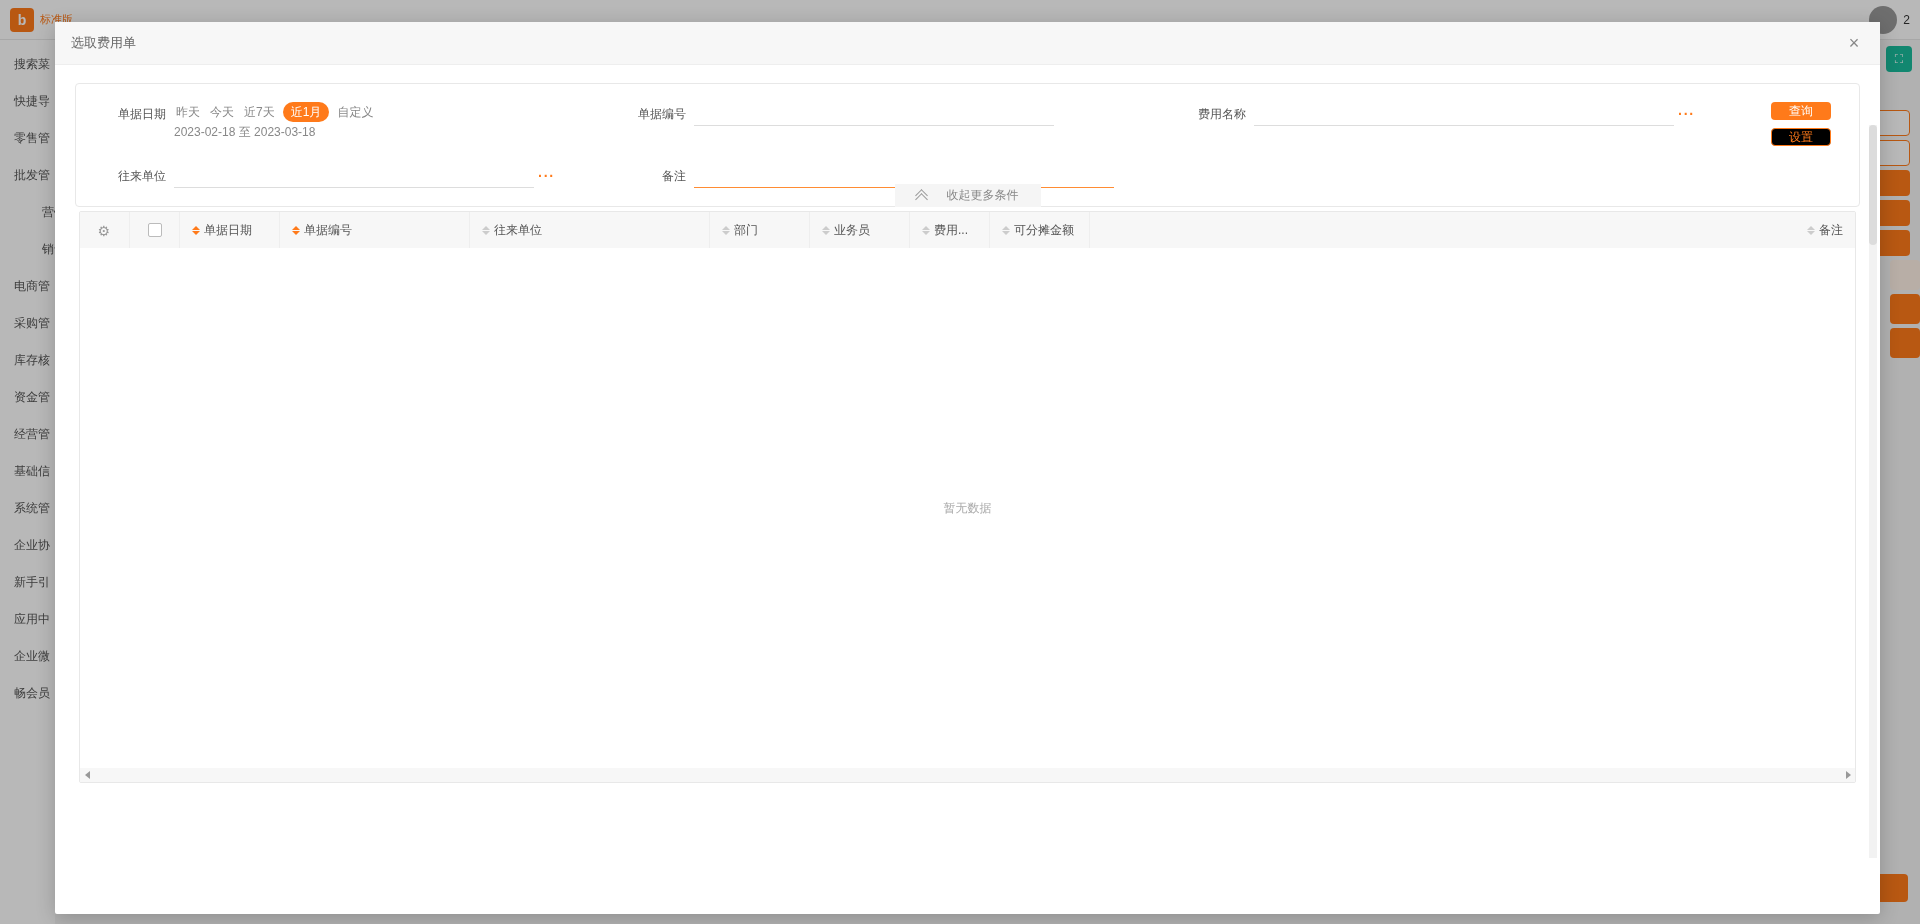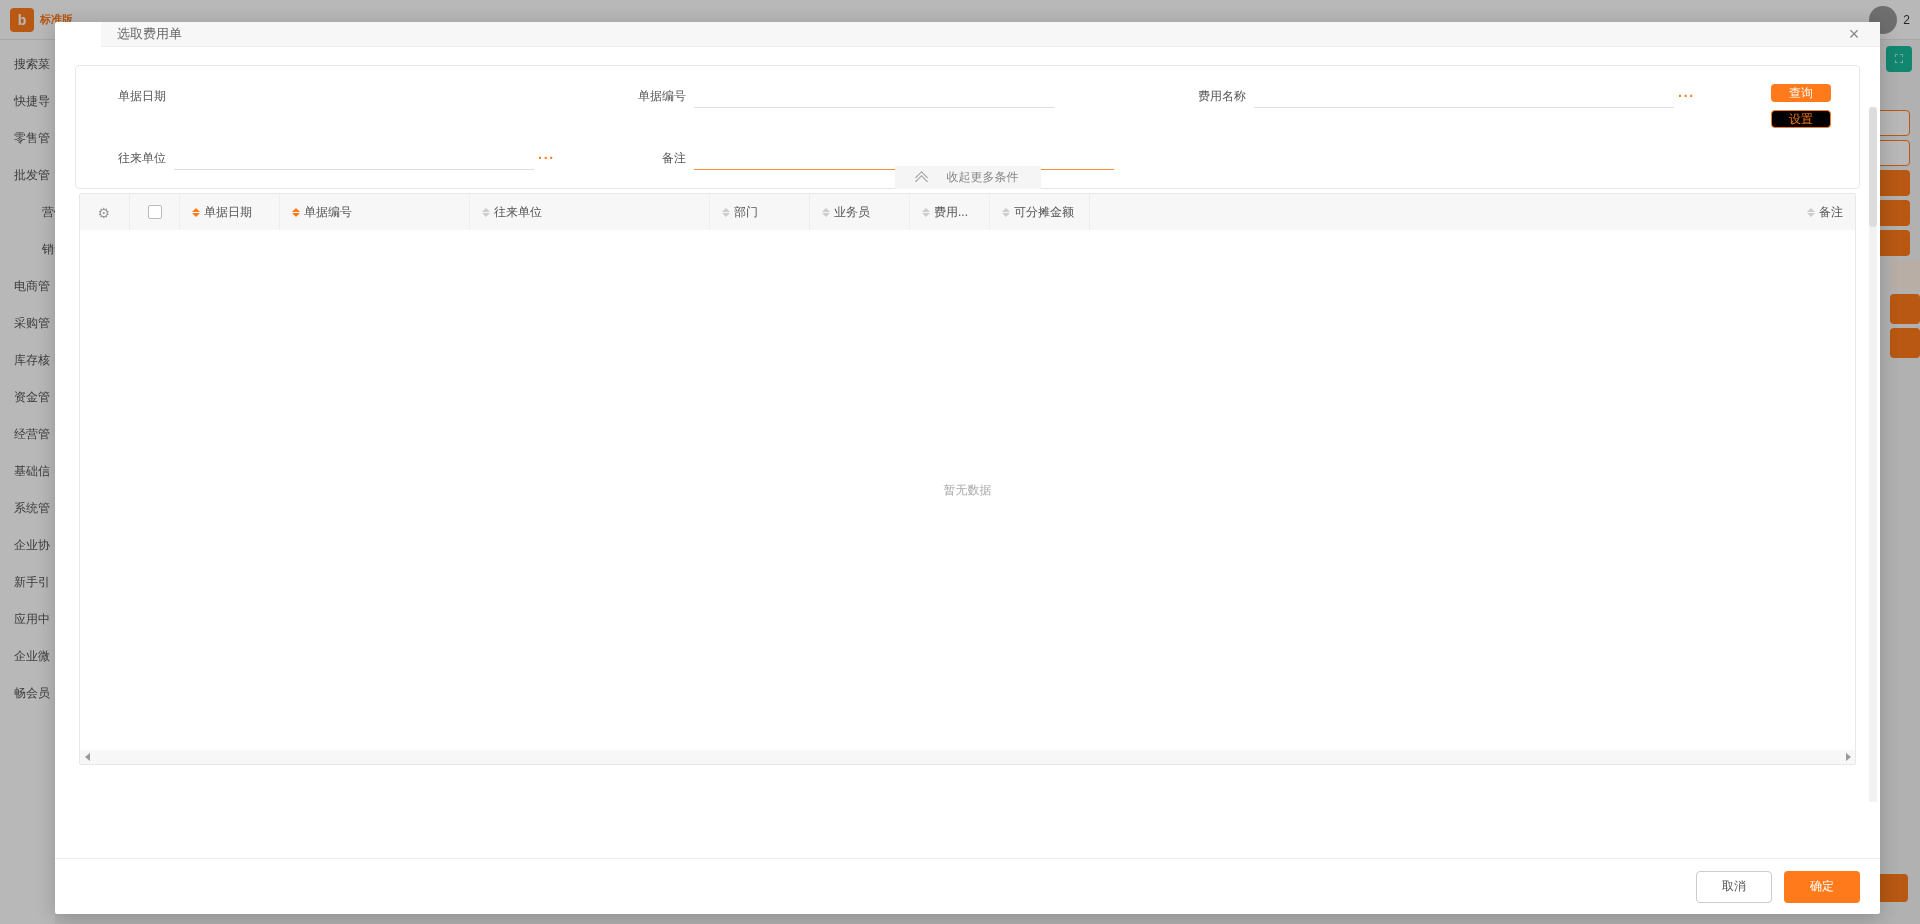--- a/index.html
+++ b/index.html
@@ -1,40 +1,40 @@
 <!DOCTYPE html>
 <html><head>
 <meta charset="utf-8">
 <style>
 * { box-sizing: border-box; margin: 0; padding: 0; }
 body { font-family: "Microsoft YaHei", Arial, sans-serif; font-size: 12px; color: #333; background: #f5f5f5; overflow: hidden; width: 1920px; height: 924px; position: relative; }
 
 
 .bg-header { position: absolute; top: 0; left: 0; right: 0; height: 40px; background: #fff; border-bottom: 1px solid #e8e8e8; display: flex; align-items: center; padding: 0 10px; }
 .bg-logo { width: 24px; height: 24px; background: #ff7a1a; border-radius: 4px; margin-right: 6px; display: flex; align-items: center; justify-content: center; color: #fff; font-weight: bold; font-size: 14px; }
-.bg-brand { color: #ff7a1a; font-size: 11px; font-weight: bold; }
+.bg-brand { color: #ff7a1a; font-size: 11px; }
 .bg-user { margin-left: auto; display: flex; align-items: center; gap: 6px; }
 .bg-avatar { width: 28px; height: 28px; border-radius: 50%; background: #999; }
 .bg-sidebar { position: absolute; top: 40px; left: 0; width: 55px; bottom: 0; background: #fff; padding-top: 6px; }
 .bg-side-item { padding: 10px 14px; font-size: 12px; color: #555; white-space: nowrap; overflow: hidden; }
 .bg-side-sub { padding-left: 42px; }
 .bg-toolbar-right { position: absolute; top: 46px; right: 8px; display: flex; gap: 6px; align-items: center; }
 .bg-teal-btn { background: #1abc9c; color: #fff; width: 26px; height: 26px; border-radius: 4px; display: flex; align-items: center; justify-content: center; }
 .bg-right-rail { position: absolute; right: 0; top: 260px; width: 30px; display: flex; flex-direction: column; gap: 4px; }
 .bg-rail-item { width: 30px; height: 30px; background: #ff7a1a; border-radius: 4px; }
 .bg-rail-item.faded { background: #fff2e6; }
 .bg-right-col { position: absolute; right: 10px; top: 110px; width: 38px; display: flex; flex-direction: column; gap: 4px; }
 .bg-right-col .pill { height: 26px; background: #ff7a1a; border-radius: 4px; }
 .bg-right-col .pill.outline { background: #fff; border: 1px solid #ff7a1a; }
 .bg-bottom-btn { position: absolute; right: 12px; bottom: 22px; width: 50px; height: 28px; background: #ff7a1a; border-radius: 4px; }
 
 
 .modal-mask { position: absolute; inset: 0; background: rgba(0,0,0,0.28); }
 .modal { position: absolute; left: 55px; top: 22px; right: 40px; bottom: 10px; background: #fff; border-radius: 2px; display: flex; flex-direction: column; box-shadow: 0 4px 20px rgba(0,0,0,0.2); }
-.modal-header { height: 25px; background: #f7f7f7; display: flex; align-items: center; padding: 0 16px; border-bottom: 1px solid #eee; margin-left: 46px; }
+.modal-header { height: 43px; background: #f7f7f7; display: flex; align-items: center; padding: 0 16px; border-bottom: 1px solid #eee; }
 .modal-title { color: #666; font-size: 13px; }
 .modal-close { margin-left: auto; width: 20px; height: 20px; display: flex; align-items: center; justify-content: center; cursor: pointer; color: #888; font-size: 18px; }
 .modal-body { flex: 1; overflow: auto; position: relative; padding: 18px 20px 6px; }
 .modal-footer { height: 56px; border-top: 1px solid #eee; display: flex; align-items: center; justify-content: flex-end; padding: 0 20px; gap: 12px; }
 
 
 .filter-panel { border: 1px solid #e8e8e8; border-radius: 4px; padding: 18px 28px 0; position: relative; }
 .filter-row { display: flex; gap: 60px; margin-bottom: 18px; }
 .filter-row:last-of-type { margin-bottom: 22px; }
 .filter-item { display: flex; align-items: flex-start; }
@@ -154,20 +154,30 @@
   </div>
 
   <div class="modal-body">
 
     <div class="filter-panel">
 
       <div class="filter-row">
 
         <div class="filter-item" style="flex:0 0 460px">
           <div class="fi-label">单据日期</div>
+          <div class="fi-value fi-date-value">
+            <div class="date-quick">
+              <span class="dq">昨天</span>
+              <span class="dq">今天</span>
+              <span class="dq">近7天</span>
+              <span class="dq active">近1月</span>
+              <span class="dq">自定义</span>
+            </div>
+            <div class="date-range">2023-02-18 至 2023-03-18</div>
+          </div>
         </div>
 
         <div class="filter-item" style="flex:0 0 500px">
           <div class="fi-label">单据编号</div>
           <div class="fi-value"><input class="fi-input w360" style=""></div>
         </div>
 
         <div class="filter-item" style="flex:1">
           <div class="fi-label">费用名称</div>
           <div class="fi-value" style="display:flex;align-items:center">
@@ -284,17 +294,13 @@
           </div>
       </div>
     </div>
 
     <div class="vscroll">
       <div class="vthumb"></div>
     </div>
 
   </div>
 
-  <div class="modal-footer">
-    <button class="btn btn-default" style="height:32px;min-width:76px">取消</button>
-    <button class="btn btn-primary" style="height:32px;min-width:76px">确定</button>
-  </div>
 </div>
 
 </body></html>

